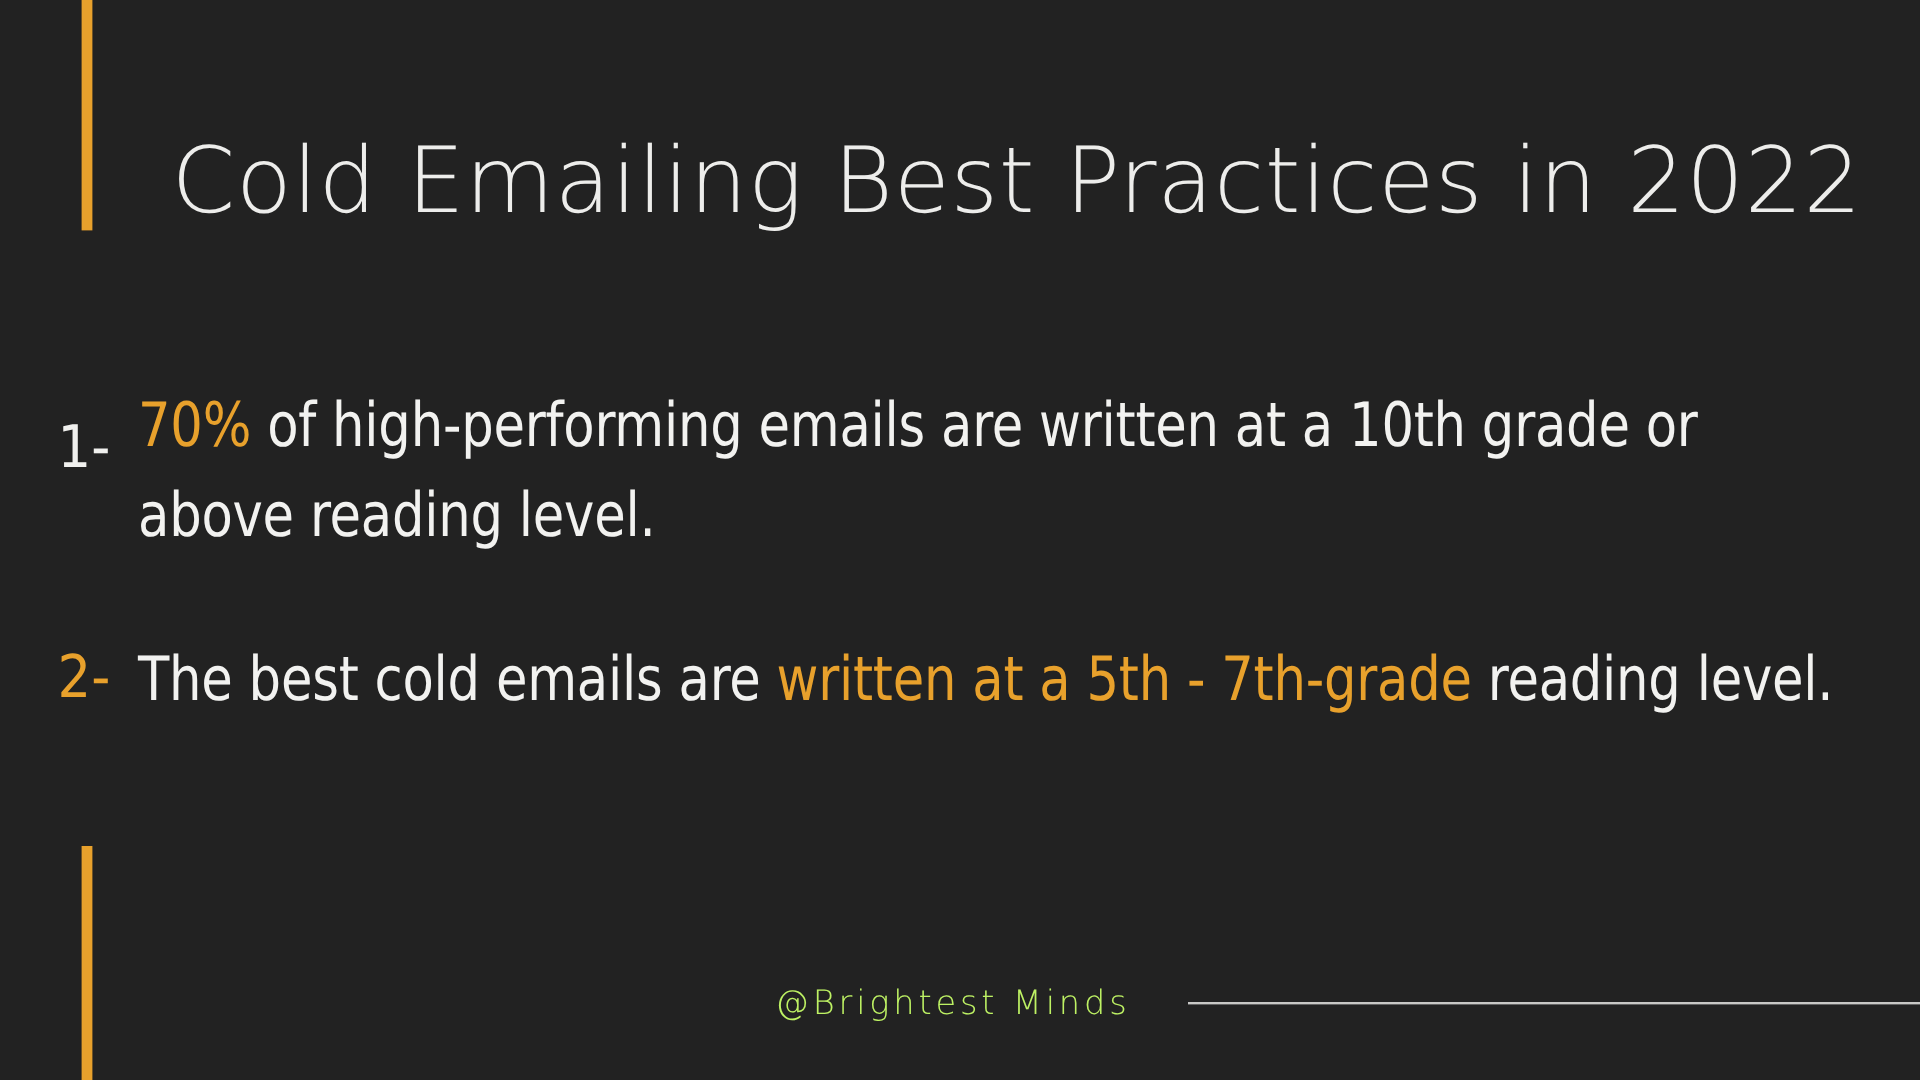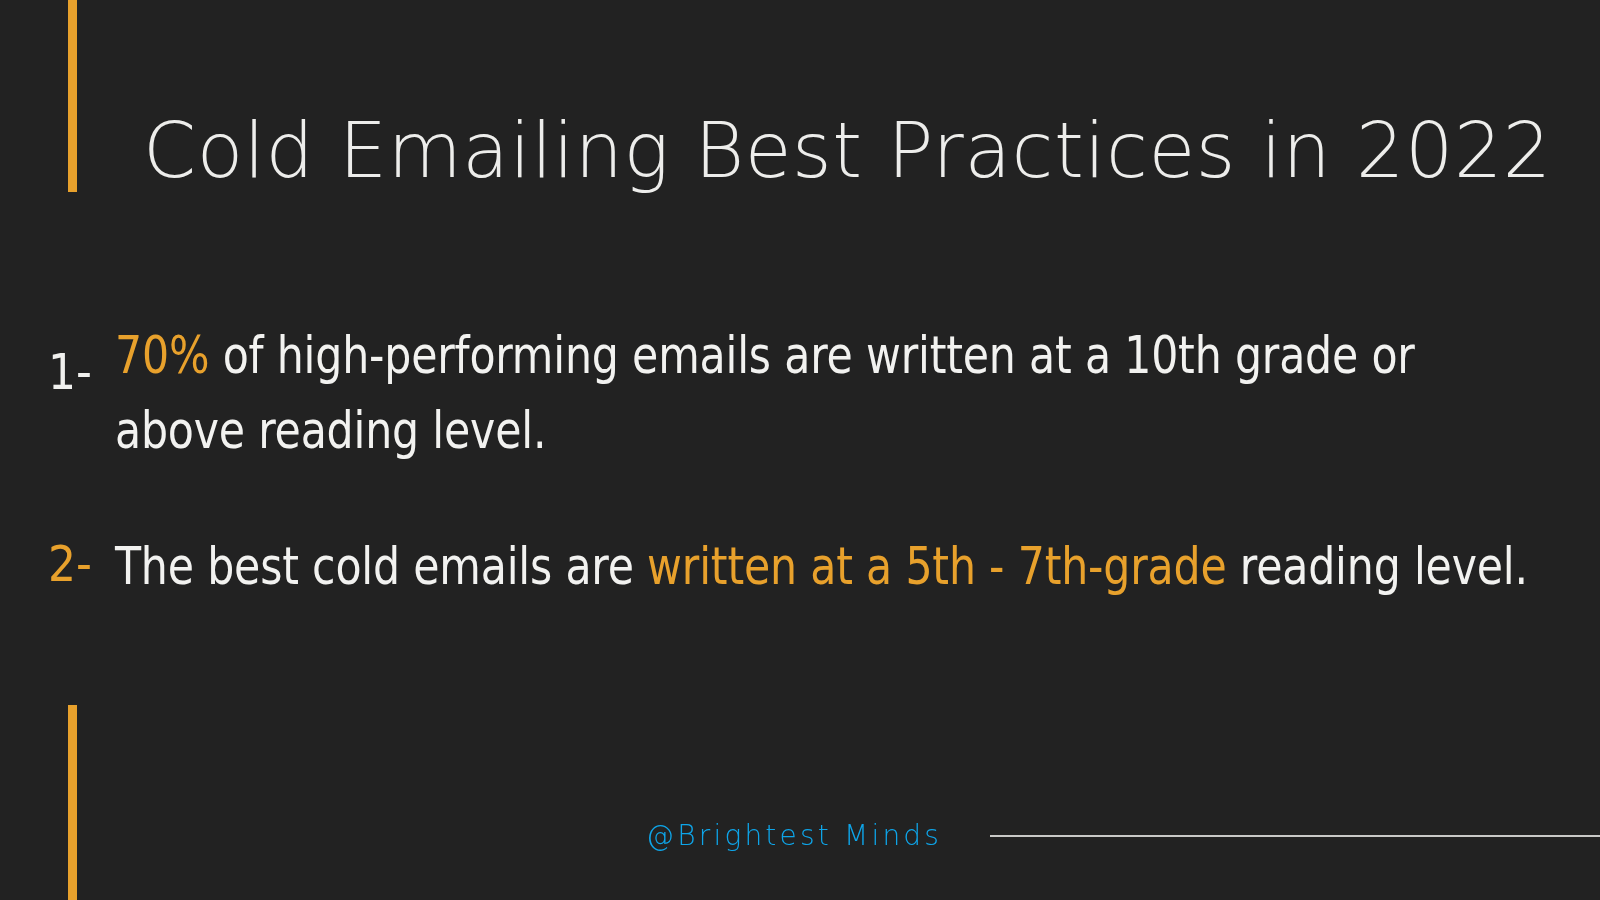--- a/index.html
+++ b/index.html
@@ -119,21 +119,21 @@
     position: absolute;
     left: 0;
     top: 808px;
     width: 1600px;
     height: 56px;
     display: flex;
     align-items: center;
   }
   #footer-handle {
     margin-left: 646px;
-    color: #0ea5e9;
+    color: #bef264;
     font-family: "DejaVu Sans", sans-serif;
     font-weight: 300;
     font-size: 28px;
     line-height: 30px;
     letter-spacing: 3.2px;
     white-space: nowrap;
   }
   #footer-rule {
     margin-left: 48px;
     flex: 1 1 auto;

